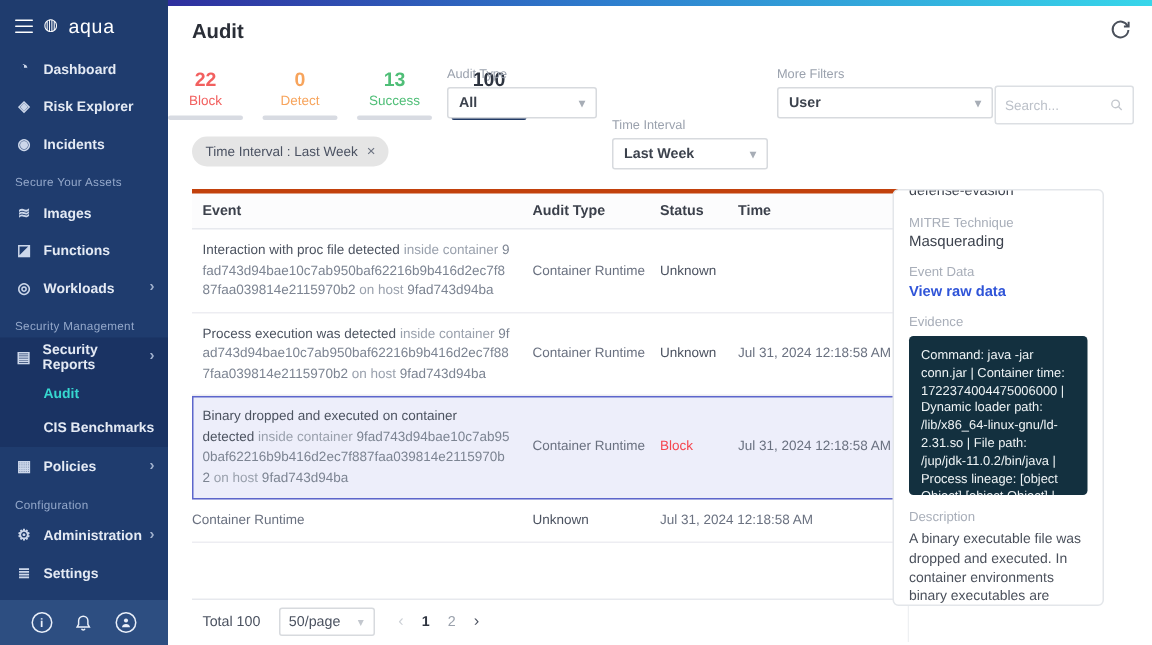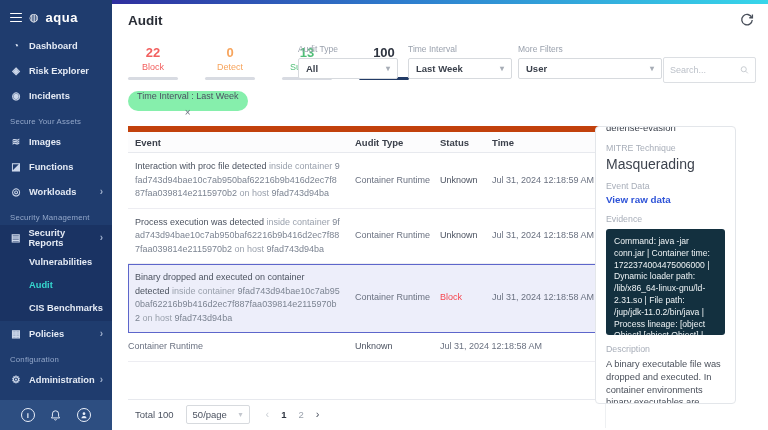--- a/index.html
+++ b/index.html
@@ -8,68 +8,68 @@
     font-family:"Liberation Sans", sans-serif;
     background:#ffffff; position:relative; overflow:hidden;
     -webkit-font-smoothing:antialiased;
   }
   
   .sidebar { position:absolute; left:0; top:0; bottom:0; width:112px; background:#1f3c6e; color:#e7ecf6; }
   .logo-row { display:flex; align-items:center; gap:7px; padding:10px 10px 8px; }
   .hamburger { width:12px; display:flex; flex-direction:column; gap:2.5px; cursor:pointer; }
   .hamburger i { display:block; height:1.6px; background:#ffffff; border-radius:1px; }
   .logo-mark { color:#ffffff; font-size:11px; line-height:11px; }
-  .logo-text { color:#ffffff; font-weight:700; font-size:13px; letter-spacing:0.5px; }
+  .logo-text { color:#ffffff; font-weight:400; font-size:13px; letter-spacing:0.5px; }
   .nav-section { font-size:7.8px; color:#94a8ca; padding:9px 10px 3px; letter-spacing:0.2px; }
   .nav-item { display:flex; align-items:center; height:25px; padding:0 9px; font-size:9.3px; font-weight:600; color:#e4eaf4; cursor:pointer; }
   .nav-item .nicon { width:14px; font-size:10px; color:#ccd7ea; margin-right:6px; text-align:center; }
   .nav-item .chev { margin-left:auto; color:#9fb0cd; font-size:10px; }
   .nav-group-open { background:#1a3363; padding-bottom:2px; }
   .nav-sub { display:flex; align-items:center; height:23px; padding-left:29px; font-size:9.3px; font-weight:600; color:#e4eaf4; cursor:pointer; }
   .nav-sub.active { color:#36d7cf; }
   .side-footer { position:absolute; left:0; right:0; bottom:0; height:30px; background:#2d4e81; display:flex; align-items:center; justify-content:space-around; padding:0 14px; }
   .foot-ic { width:14px; height:14px; border:1.2px solid #eaf0fa; border-radius:50%; display:flex; align-items:center; justify-content:center; color:#eaf0fa; font-size:8px; font-weight:700; cursor:pointer; }
   .foot-ic svg { display:block; }
   .foot-ic.noborder { border:none; width:15px; height:15px; }
 
   
   .main { position:absolute; left:112px; top:0; right:0; bottom:0; background:#ffffff; }
   .grad { height:4px; background:linear-gradient(90deg,#2f2f9e 0%,#2e7ece 45%,#37d6ea 100%); }
   .page-title { position:absolute; top:13px; left:16px; font-size:13.5px; font-weight:700; color:#2a2e37; }
   .refresh { position:absolute; top:13px; right:14px; width:14px; height:14px; cursor:pointer; }
 
-  .stats { position:absolute; top:45px; left:16px; display:flex; gap:27px; }
+  .stats { position:absolute; top:45px; left:0; display:flex; gap:13px; }
   .stat { width:50px; text-align:center; cursor:pointer; }
   .stat .v { font-size:13px; font-weight:700; }
   .stat .l { font-size:9px; margin-top:2px; }
   .stat .bar { height:3px; border-radius:2px; background:#d8dbe2; margin-top:5px; }
   .stat.red .v, .stat.red .l { color:#f2605f; }
   .stat.orange .v, .stat.orange .l { color:#f7a45c; }
   .stat.green .v, .stat.green .l { color:#4fbe77; }
   .stat.dark .v { color:#2e3440; } .stat.dark .l { color:#565c67; }
   .stat.dark .bar { background:#223b66; }
 
   .fgroup { position:absolute; top:44px; }
-  .fg-1 { left:186px; } .fg-2 { left:296px; } .fg-3 { left:406px; }
+  .fg-1 { left:186px; } .fg-2 { left:296px;margin-top:34px; } .fg-3 { left:406px; }
   .flabel { font-size:8.5px; color:#9aa1ad; margin-bottom:4px; }
   .select { height:21px; border:1px solid #d7dade; border-radius:2px; background:#fff; display:flex; align-items:center; padding:0 7px; font-size:9.5px; color:#3c424d; font-weight:600; cursor:pointer; }
   .fg-1 .select { width:100px; } .fg-2 .select { width:104px; } .fg-3 .select { width:144px; }
   .select .caret { margin-left:auto; color:#a7adb6; font-size:8px; }
   .searchbox { position:absolute; top:57px; left:551px; width:93px; height:21px; border:1px solid #dcdfe3; border-radius:2px; display:flex; align-items:center; padding:12px 6px; }
   .searchbox input { border:none; outline:none; width:70px; font-size:9px; color:#3c424d; font-family:"Liberation Sans",sans-serif; }
   .searchbox input::placeholder { color:#bcc1c9; }
   .searchbox svg { margin-left:auto; }
 
-  .chip { position:absolute; top:91px; left:16px; display:inline-flex; align-items:center; gap:6px; background:#86efac; border-radius:10px; height:20px; padding:0 9px; font-size:9px; color:#4b5262;flex-direction:column; }
+  .chip { position:absolute; top:91px; left:16px; display:inline-flex; align-items:center; gap:6px; background:#e5e5e5; border-radius:10px; height:20px; padding:0 9px; font-size:9px; color:#4b5262; }
   .chip .x { color:#6b7280; cursor:pointer; font-size:10px; }
 
   
   .table { position:absolute; left:16px; top:126px; width:478px; bottom:2px; border-right:1px solid #eef0f2; }
   .thead, .trow { display:grid; grid-template-columns:227px 85px 52px 1fr; }
-  .thead { height:27px; align-items:center; border-top:6px solid #c2410c; border-bottom:1px solid #e7e9ee; background:#fcfcfd; font-size:9.5px; font-weight:700; color:#3b404b; }
+  .thead { height:27px; align-items:center; border-top:3px solid #c2410c; border-bottom:1px solid #e7e9ee; background:#fcfcfd; font-size:9.5px; font-weight:700; color:#3b404b; }
   .thead .c1 { padding-left:7px; }
   .tbody { position:relative; height:calc(100% - 27px - 29px); overflow:hidden; }
   .trow { align-items:center; padding:7px 0; border-bottom:1px solid #ededf2; font-size:9px; line-height:13.5px; cursor:pointer; }
   .trow.selected { background:#edeefa; outline:1px solid #5d66cb; outline-offset:-1px; }
   .ev { padding:0 14px 0 7px; color:#9aa1ad; }
   .ev .m { color:#4c5360; }
   .ev .hash, .ev .host { color:#7c8492; word-break:break-all; }
   .at { color:#6a7180; font-size:9px; white-space:nowrap; }
   .st { color:#4b5260; font-size:9px; }
   .st.block { color:#f5464f; }
@@ -82,21 +82,21 @@
   .pp-select .caret { margin-left:auto; color:#c3c7ce; font-size:8px; }
   .pg-prev { color:#ccd0d6; margin-left:16px; cursor:default; font-size:11px; }
   .pg-1 { font-weight:700; color:#2e3440; margin-left:12px; cursor:pointer; }
   .pg-2 { color:#9aa1ac; margin-left:12px; cursor:pointer; }
   .pg-next { color:#4b5260; margin-left:12px; cursor:pointer; font-size:11px; }
 
   
   .panel { position:absolute; left:483px; top:126px; width:141px; height:278px; border:1px solid #e3e6ea; border-radius:4px; background:#fff; overflow:hidden; padding:0 10px; }
   .p-clip { color:#3d434e; font-size:9.5px; line-height:12px; margin-top:-5px; }
   .plabel { color:#a8aeb9; font-size:8.8px; margin-top:9px; }
-  .pvalue { color:#3d434e; font-size:14px; margin-top:3px; }
+  .pvalue { color:#3d434e; font-size:10px; margin-top:3px; }
   .plink { color:#2f54d8; font-size:9.8px; font-weight:700; margin-top:3px; cursor:pointer; }
   .pcode { background:#13303f; color:#eef3f5; font-size:8.6px; line-height:11.8px; padding:7px 8px; border-radius:3px; margin-top:5px; max-height:106px; overflow:hidden; overflow-wrap:break-word; }
   .pdesc { color:#4a505b; font-size:9.3px; line-height:12.8px; margin-top:4px; }
 </style>
 </head>
 <body>
 
 <div class="sidebar">
   <div class="logo-row">
     <span class="hamburger">
@@ -136,23 +136,20 @@
     <span>Workloads</span>
     <span class="chev">›</span>
   </div>
 
   <div class="nav-section">Security Management</div>
   <div class="nav-group-open">
     <div class="nav-item">
       <span class="nicon">▤</span>
       <span>Security Reports</span>
       <span class="chev">›</span>
-    </div>
-    <div class="nav-sub">
-      <span>Vulnerabilities</span>
     </div>
     <div class="nav-sub active">
       <span>Audit</span>
     </div>
     <div class="nav-sub">
       <span>CIS Benchmarks</span>
     </div>
   </div>
   <div class="nav-item">
     <span class="nicon">▦</span>
@@ -267,21 +264,20 @@
       <div class="trow">
         <div class="ev">
           <span class="m">Interaction with proc file detected</span>
           <span>inside container</span>
           <span class="hash">9fad743d94bae10c7ab950baf62216b9b416d2ec7f887faa039814e2115970b2</span>
           <span>on host</span>
           <span class="host">9fad743d94ba</span>
         </div>
         <div class="at">Container Runtime</div>
         <div class="st">Unknown</div>
-        <div class="tm">Jul 31, 2024 12:18:59 AM</div>
       </div>
 
       <div class="trow">
         <div class="ev">
           <span class="m">Process execution was detected</span>
           <span>inside container</span>
           <span class="hash">9fad743d94bae10c7ab950baf62216b9b416d2ec7f887faa039814e2115970b2</span>
           <span>on host</span>
           <span class="host">9fad743d94ba</span>
         </div>

